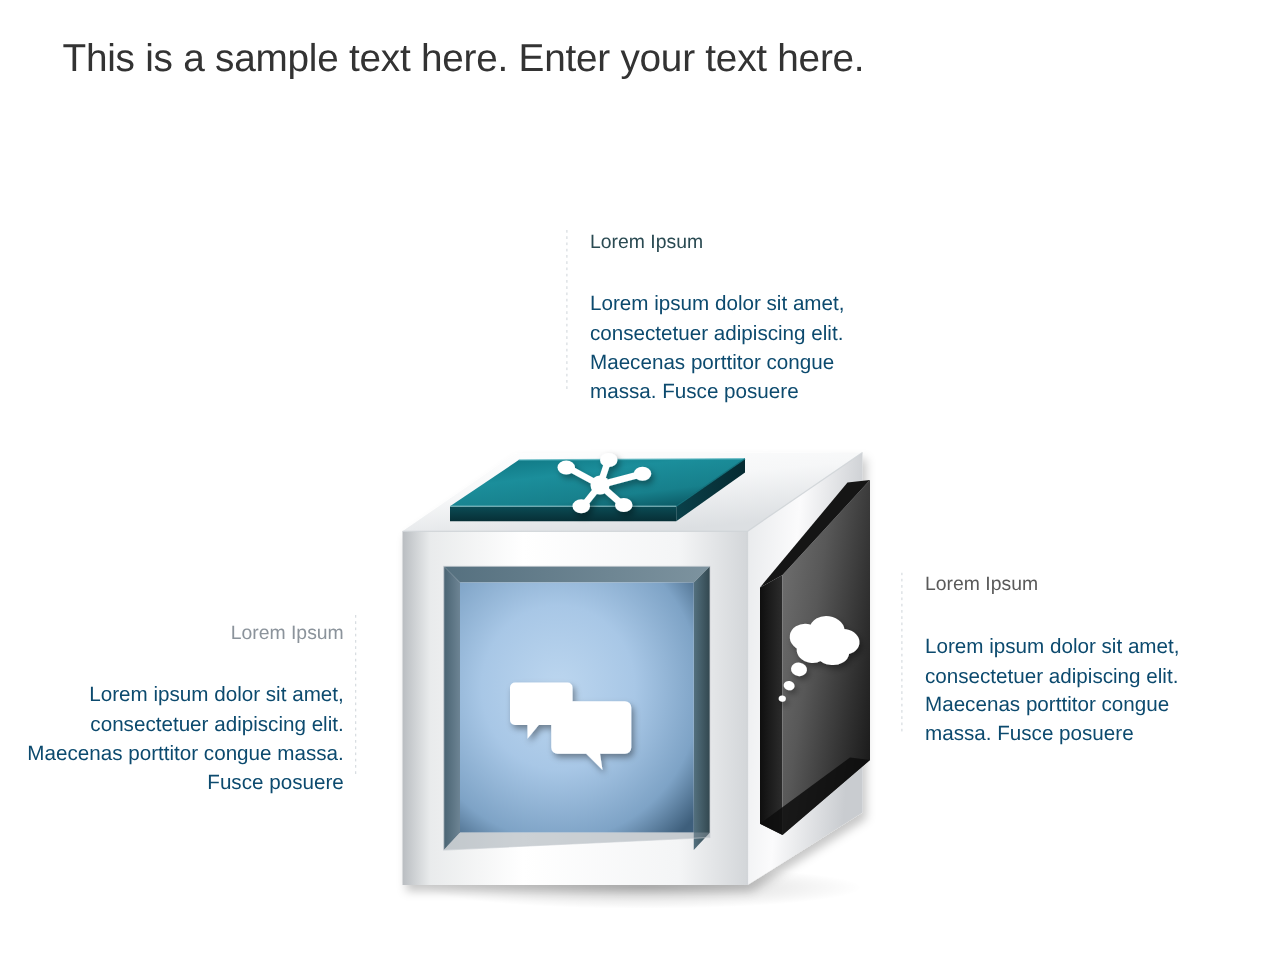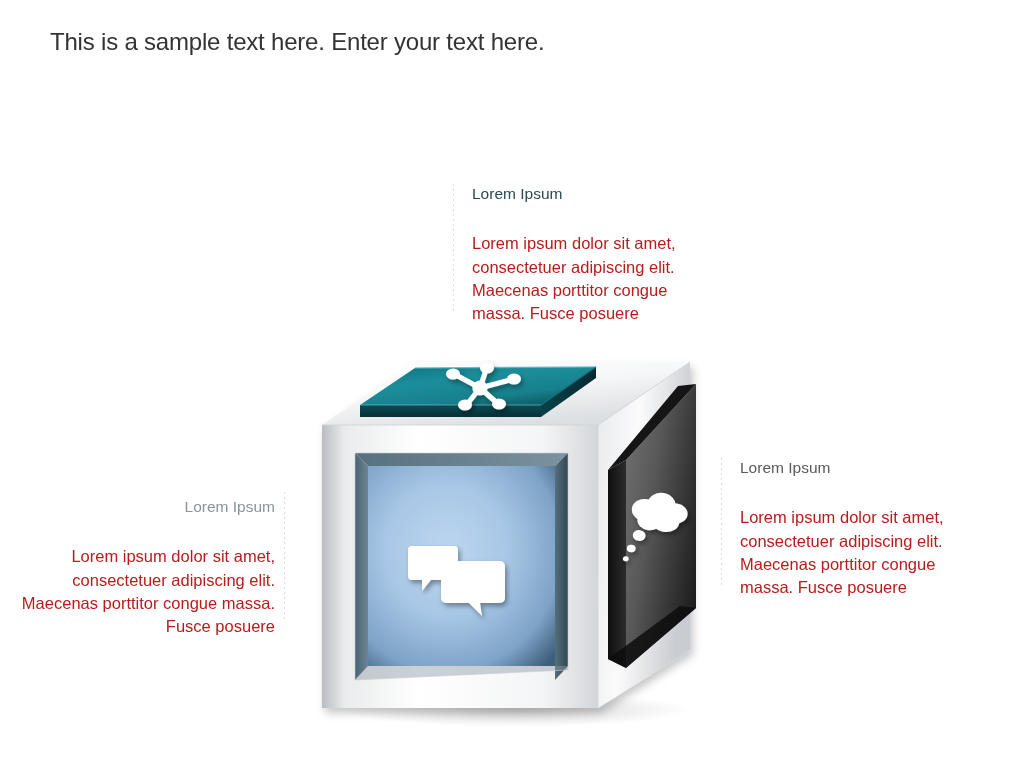--- a/index.html
+++ b/index.html
@@ -22,42 +22,42 @@
     inset: 0;
     background: #ffffff;
   }
 
   
   .slide-title {
     position: absolute;
     left: 50px;
     top: 28px;
     width: 900px;
-    font-size: 24px;
+    font-size: 31px;
     font-weight: 400;
     color: #333333;
     letter-spacing: -0.2px;
     line-height: 1.2;
     white-space: nowrap;
   }
 
   
   .callout {
     position: absolute;
   }
   .callout-heading {
     font-size: 15.5px;
     font-weight: 400;
     line-height: 1.3;
     margin-bottom: 7px;
   }
   .callout-body {
     font-size: 16.5px;
     font-weight: 400;
-    color: #b91c1c;
+    color: #0c4a6e;
     line-height: 1.42;
     margin-top: 28px;
   }
 
   
   .dot-rule {
     position: absolute;
     width: 1px;
     background-image: linear-gradient(
         to bottom,

